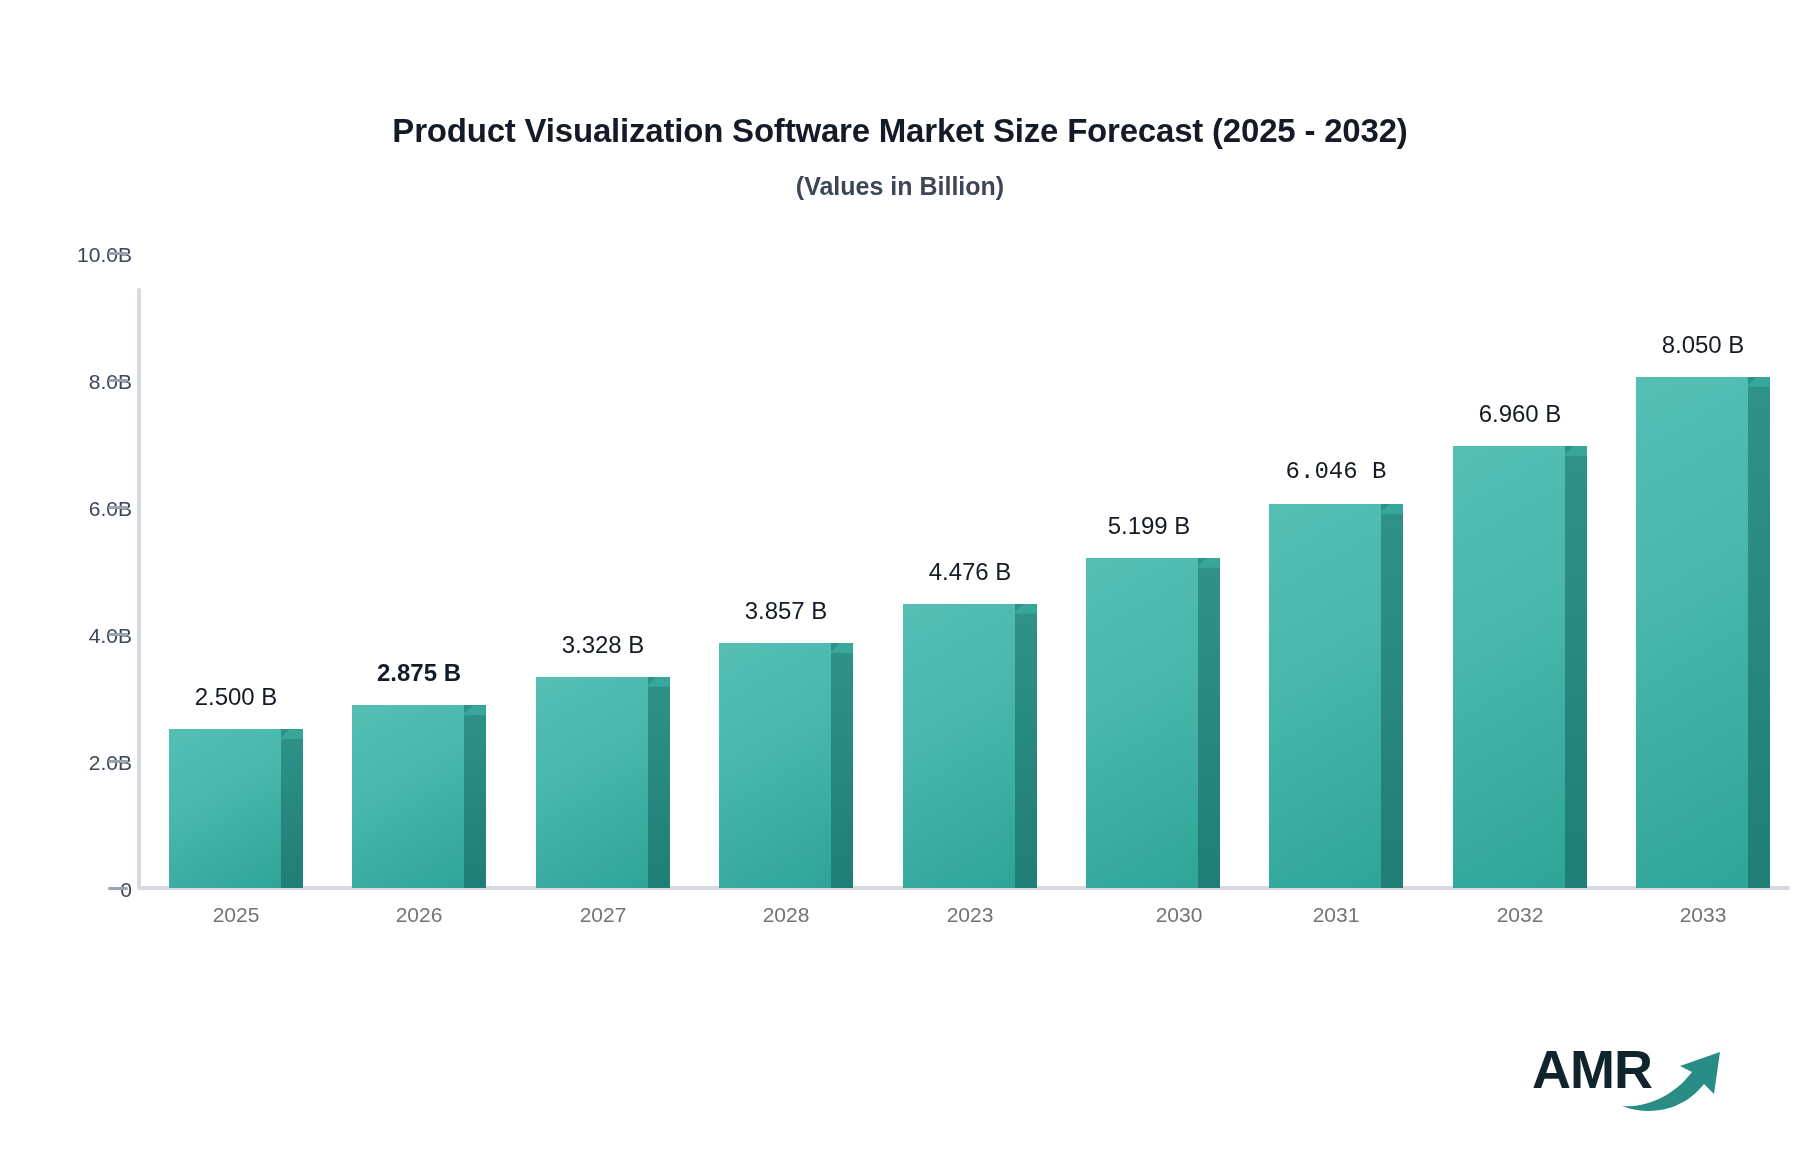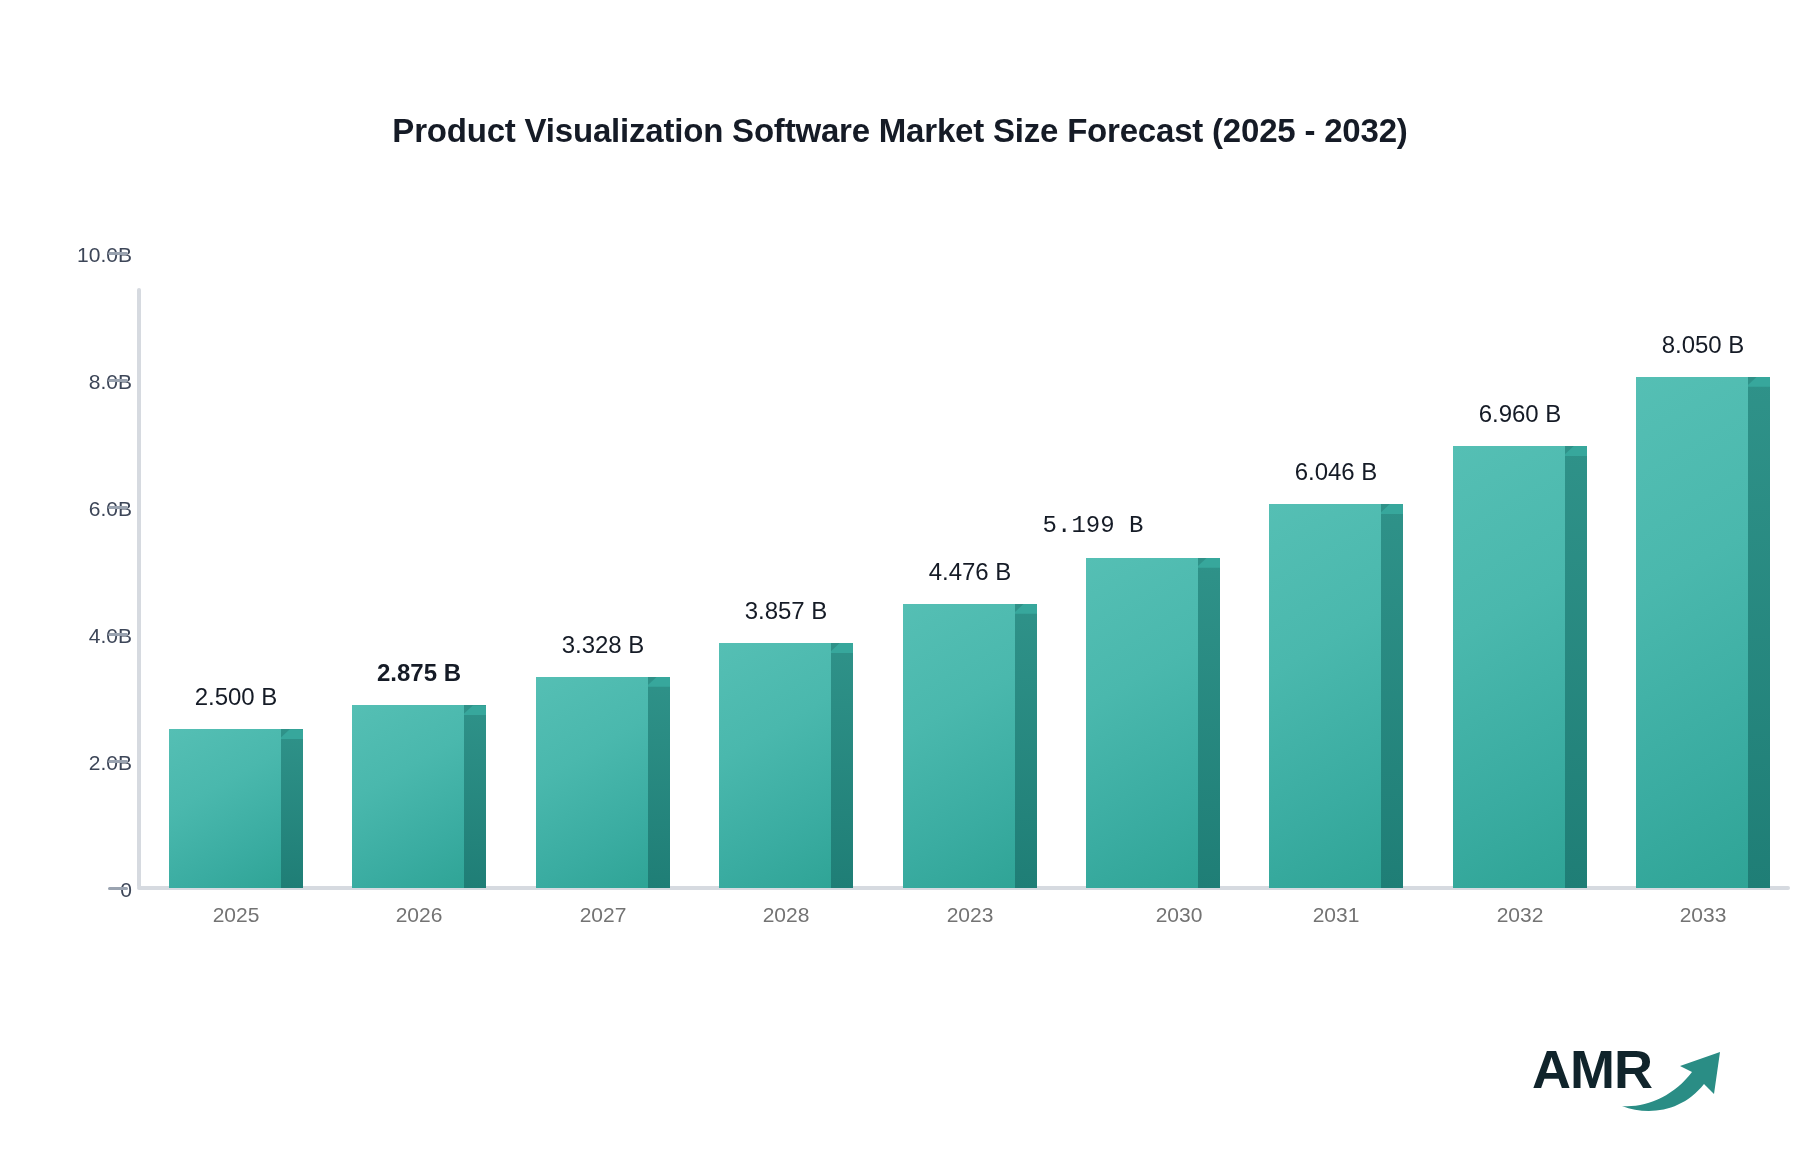--- a/index.html
+++ b/index.html
@@ -189,20 +189,21 @@
     height: 68px;
   }
 </style>
 </head>
 <body>
 
 <div id="canvas">
 
   <div class="chart-title">Product Visualization Software Market Size Forecast (2025 - 2032)</div>
 
+  <div class="chart-subtitle">(Values in Billion)</div>
 
 
   <div id="plot">
     <div class="axis-line-y"></div>
     <div class="axis-line-x"></div>
     <div id="yticks">
         <div class="ytick" style="top: 888px;">
           <div class="ytick-text">0</div>
         </div>
         <div class="ytick-dash" style="top: 888px;"></div>
@@ -256,27 +257,27 @@
           <div class="bar-side" style="left: 112px; width: 22px; height: 284.226px;"></div>
           <div class="bar-top" style="left: 110px; top: 0px; width: 24px; height: 10px; clip-path: polygon(0px 100%, 45% 0px, 100% 0px, 100% 100%);"></div>
           <div class="bar-front" style="width: 112px; height: 284.226px;"></div>
         </div>
         <div class="bar-label" style="left: 853px; top: 557.774px; width: 234px;">4.476 B</div>
         <div class="bar-group" style="left: 1086px; top: 557.863px; width: 134px; height: 330.137px;">
           <div class="bar-side" style="left: 112px; width: 22px; height: 330.137px;"></div>
           <div class="bar-top" style="left: 110px; top: 0px; width: 24px; height: 10px; clip-path: polygon(0px 100%, 45% 0px, 100% 0px, 100% 100%);"></div>
           <div class="bar-front" style="width: 112px; height: 330.137px;"></div>
         </div>
-        <div class="bar-label" style="left: 976px; top: 511.863px; width: 234px; font-family: Liberation Mono, monospace;">5.199 B</div>
+        <div class="bar-label" style="left: 1032px; top: 511.863px; width: 234px;">5.199 B</div>
         <div class="bar-group" style="left: 1269px; top: 504.079px; width: 134px; height: 383.921px;">
           <div class="bar-side" style="left: 112px; width: 22px; height: 383.921px;"></div>
           <div class="bar-top" style="left: 110px; top: 0px; width: 24px; height: 10px; clip-path: polygon(0px 100%, 45% 0px, 100% 0px, 100% 100%);"></div>
           <div class="bar-front" style="width: 112px; height: 383.921px;"></div>
         </div>
-        <div class="bar-label" style="left: 1219px; top: 458.079px; width: 234px;">6.046 B</div>
+        <div class="bar-label" style="left: 1219px; top: 458.079px; width: 234px; font-family: Liberation Mono, monospace;">6.046 B</div>
         <div class="bar-group" style="left: 1453px; top: 446.04px; width: 134px; height: 441.96px;">
           <div class="bar-side" style="left: 112px; width: 22px; height: 441.96px;"></div>
           <div class="bar-top" style="left: 110px; top: 0px; width: 24px; height: 10px; clip-path: polygon(0px 100%, 45% 0px, 100% 0px, 100% 100%);"></div>
           <div class="bar-front" style="width: 112px; height: 441.96px;"></div>
         </div>
         <div class="bar-label" style="left: 1403px; top: 400.04px; width: 234px;">6.960 B</div>
         <div class="bar-group" style="left: 1636px; top: 376.825px; width: 134px; height: 511.175px;">
           <div class="bar-side" style="left: 112px; width: 22px; height: 511.175px;"></div>
           <div class="bar-top" style="left: 110px; top: 0px; width: 24px; height: 10px; clip-path: polygon(0px 100%, 45% 0px, 100% 0px, 100% 100%);"></div>
           <div class="bar-front" style="width: 112px; height: 511.175px;"></div>

